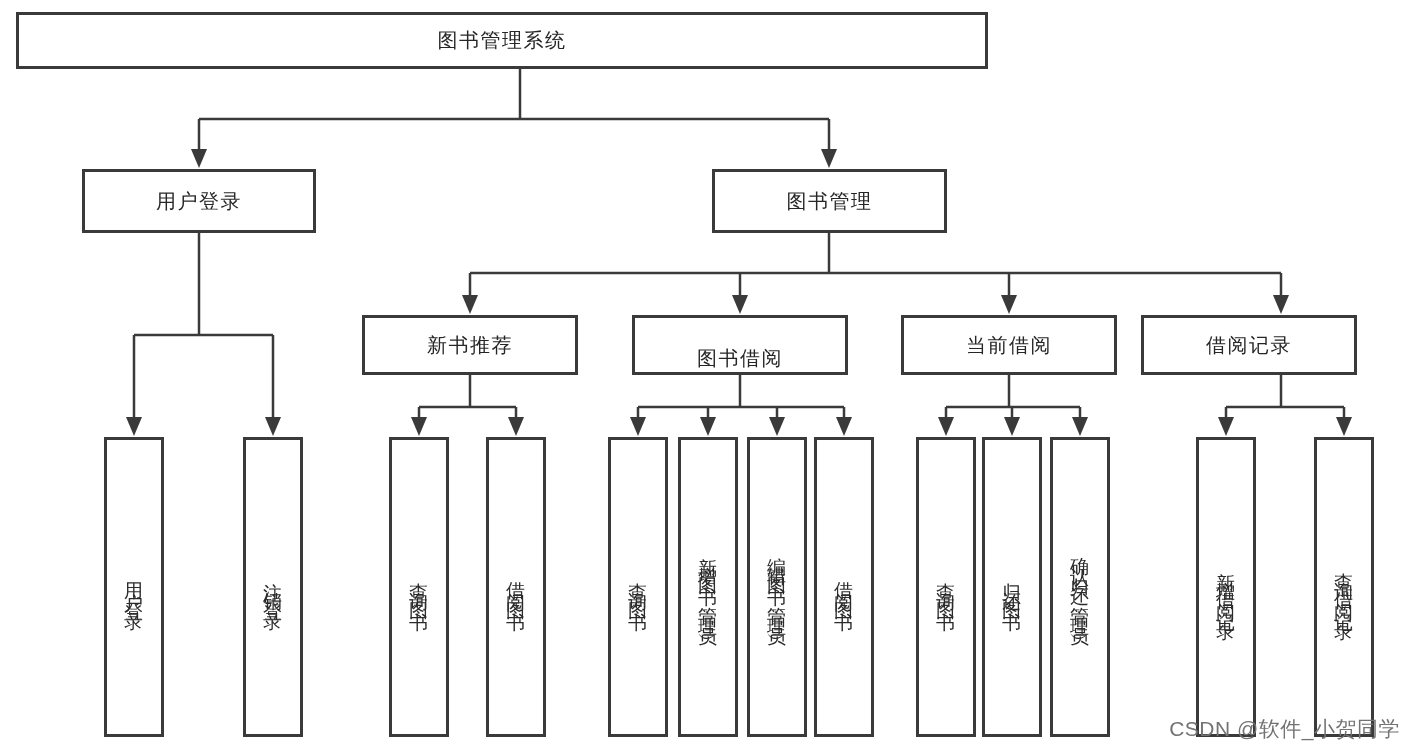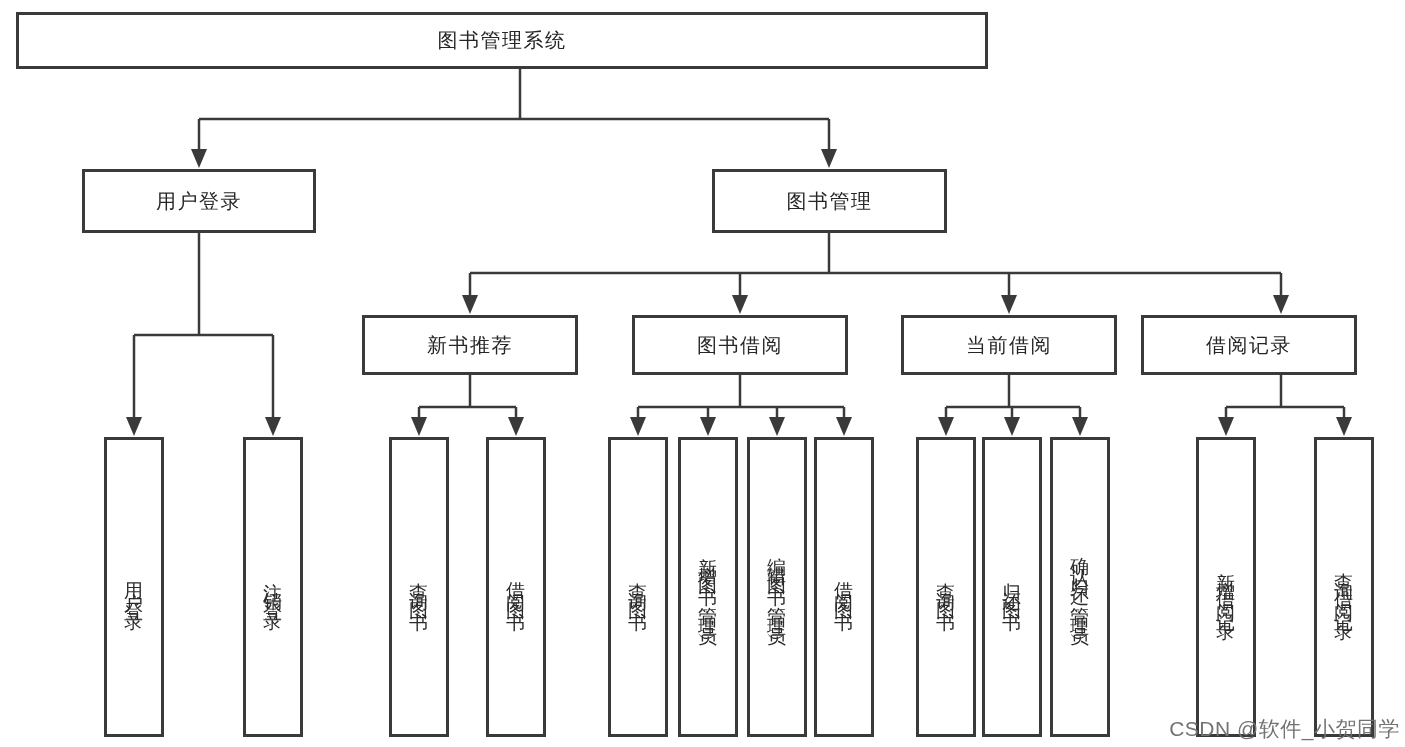--- a/index.html
+++ b/index.html
@@ -118,21 +118,21 @@
   <div class="node h-node" style="left:82px; top:169px; width:234px; height:64px;">
     <span>用户登录</span>
   </div>
   <div class="node h-node" style="left:712px; top:169px; width:235px; height:64px;">
     <span>图书管理</span>
   </div>
 
   <div class="node h-node" style="left:362px; top:315px; width:216px; height:60px;">
     <span>新书推荐</span>
   </div>
-  <div class="node h-node" style="left:632px; top:315px; width:216px; height:60px;">
+  <div class="node h-node" style="left:632px; top:315px; width:216px; height:60px;align-items:flex-end;">
     <span>图书借阅</span>
   </div>
   <div class="node h-node" style="left:901px; top:315px; width:216px; height:60px;justify-content:center;">
     <span>当前借阅</span>
   </div>
   <div class="node h-node" style="left:1141px; top:315px; width:216px; height:60px;">
     <span>借阅记录</span>
   </div>
 
   <div class="node v-node" style="left:104px; top:437px; width:60px; height:300px;">

